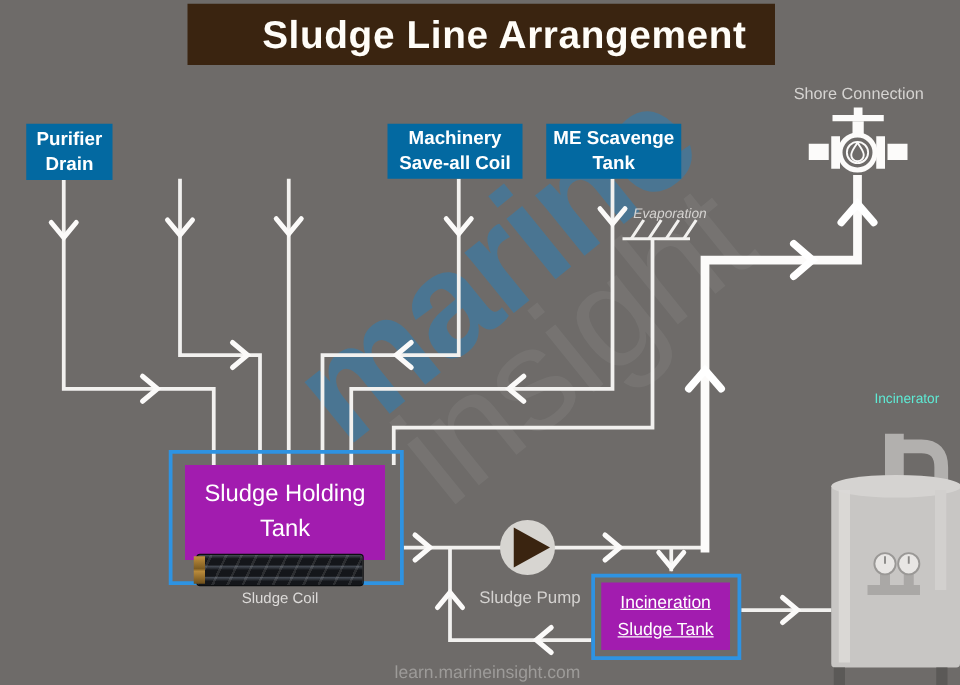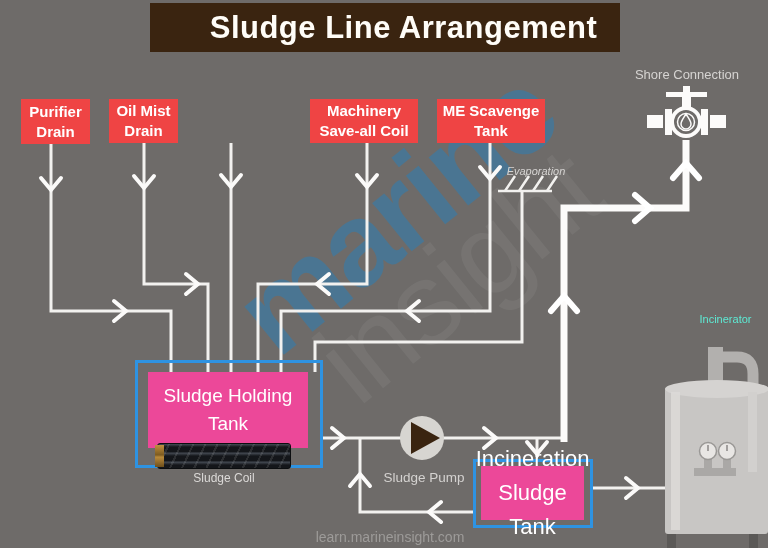--- a/index.html
+++ b/index.html
@@ -21,34 +21,34 @@
              color:#7d7b79; opacity:.55; letter-spacing:-2px; }
 
   svg.pipes { position:absolute; left:0; top:0; z-index:3; }
 
   
   .title-bar { left:150px; top:3px; width:470px; height:49px; z-index:4;
     background:#3a2410; color:#fffdf8; font-weight:bold; font-size:31px;
     letter-spacing:.5px; display:flex; align-items:center; justify-content:center;padding-left:37px; }
 
   
-  .src { background:#ef4444; color:#fff; font-weight:bold; font-size:15px;
+  .src { background:#0369a1; color:#fff; font-weight:bold; font-size:15px;
     line-height:1.32; display:flex; align-items:center; justify-content:center;
     text-align:center; z-index:4; padding:1px 2px; }
 
   
   .tank-outer { border:3px solid #2e93e2; z-index:4; }
-  .tank-inner { background:#ec4899; color:#fff; z-index:5;
+  .tank-inner { background:#a21caf; color:#fff; z-index:5;
     display:flex; align-items:center; justify-content:center; text-align:center; }
   .holding-outer { left:135px; top:360px; width:188px; height:108px; }
   .holding-inner { left:148px; top:372px; width:160px; height:76px;
     font-size:19px; line-height:1.5; }
   .incin-outer { left:473px; top:459px; width:120px; height:69px; }
   .incin-inner { left:481px; top:466px; width:103px; height:54px;
-    font-size:22px; line-height:1.55; }
+    font-size:14px; line-height:1.55;text-decoration:underline; }
 
   
   .coil { left:157px; top:443px; width:134px; height:26px; z-index:6;
     background:
       repeating-linear-gradient(115deg, rgba(255,255,255,0) 0 9px, rgba(255,255,255,.10) 9px 11px),
       repeating-linear-gradient(180deg, #454b54 0px, #14161a 3px, #14161a 8px, #454b54 9px);
     border-radius:3px; border:1px solid #0c0e10; }
   .coil-cap { left:155px; top:445px; width:9px; height:22px; z-index:7;
     background:linear-gradient(180deg,#c2913e 0%,#7d5b20 45%,#b98a3a 55%,#6e4f1c 100%); }
 
@@ -148,21 +148,20 @@
 
     <g>
       <circle cx="422" cy="438" r="22" fill="#d7d5d1"></circle>
       <path d="M411,422 L411,454 L440,438 Z" fill="#3a2410"></path>
     </g>
   </svg>
 
   <div class="abs title-bar">Sludge Line Arrangement</div>
 
   <div class="abs src" style="left:21px;  top:99px; width:69px;  height:45px;">Purifier Drain</div>
-  <div class="abs src" style="left:109px; top:99px; width:69px;  height:44px;">Oil Mist Drain</div>
   <div class="abs src" style="left:310px; top:99px; width:108px; height:44px;">Machinery Save-all Coil</div>
   <div class="abs lbl lbl-shore">Shore Connection</div>
 
   <div class="abs src" style="left:437px; top:99px; width:108px; height:44px;">ME Scavenge Tank</div>
   <div class="abs lbl lbl-evap">Evaporation</div>
   <div class="abs lbl lbl-incinerator">Incinerator</div>
 
   <div class="abs tank-outer holding-outer"></div>
   <div class="abs tank-inner holding-inner">Sludge Holding Tank</div>
   <div class="abs coil"></div>

